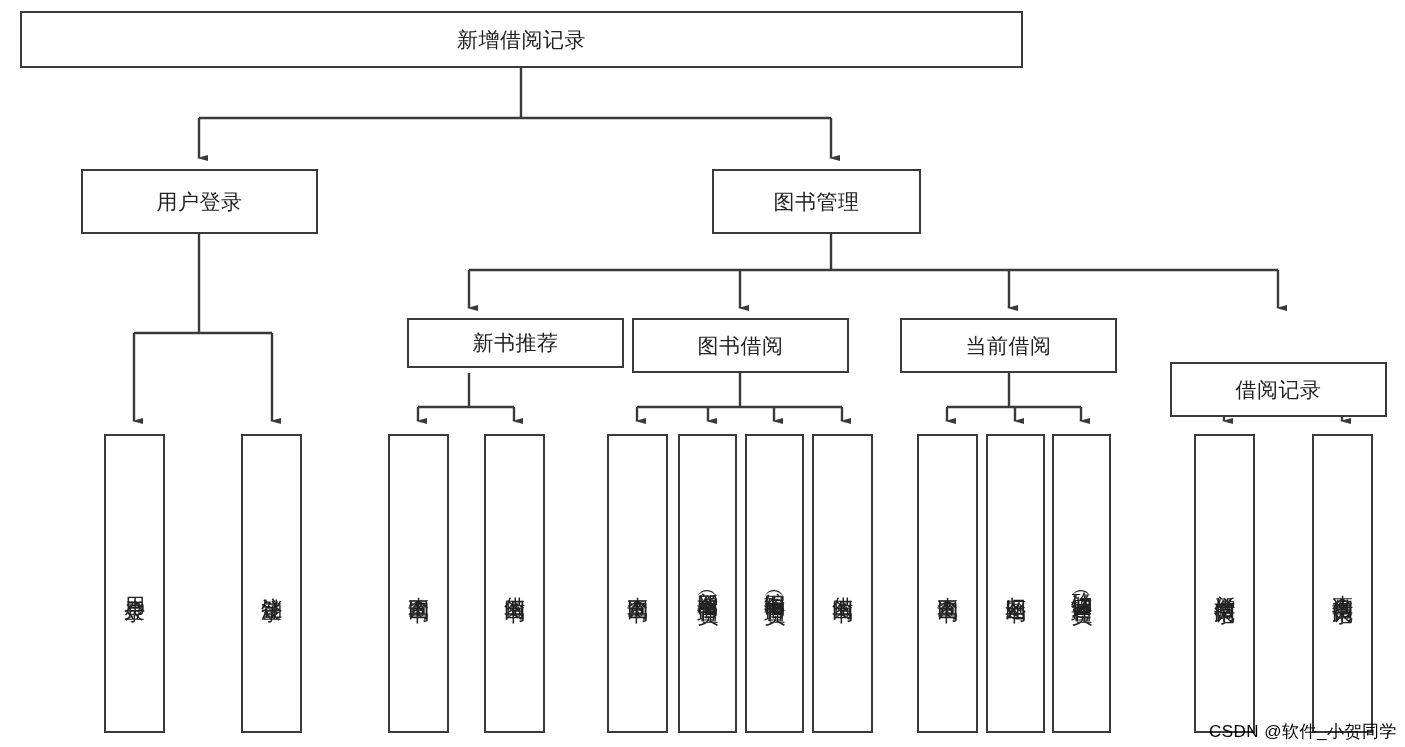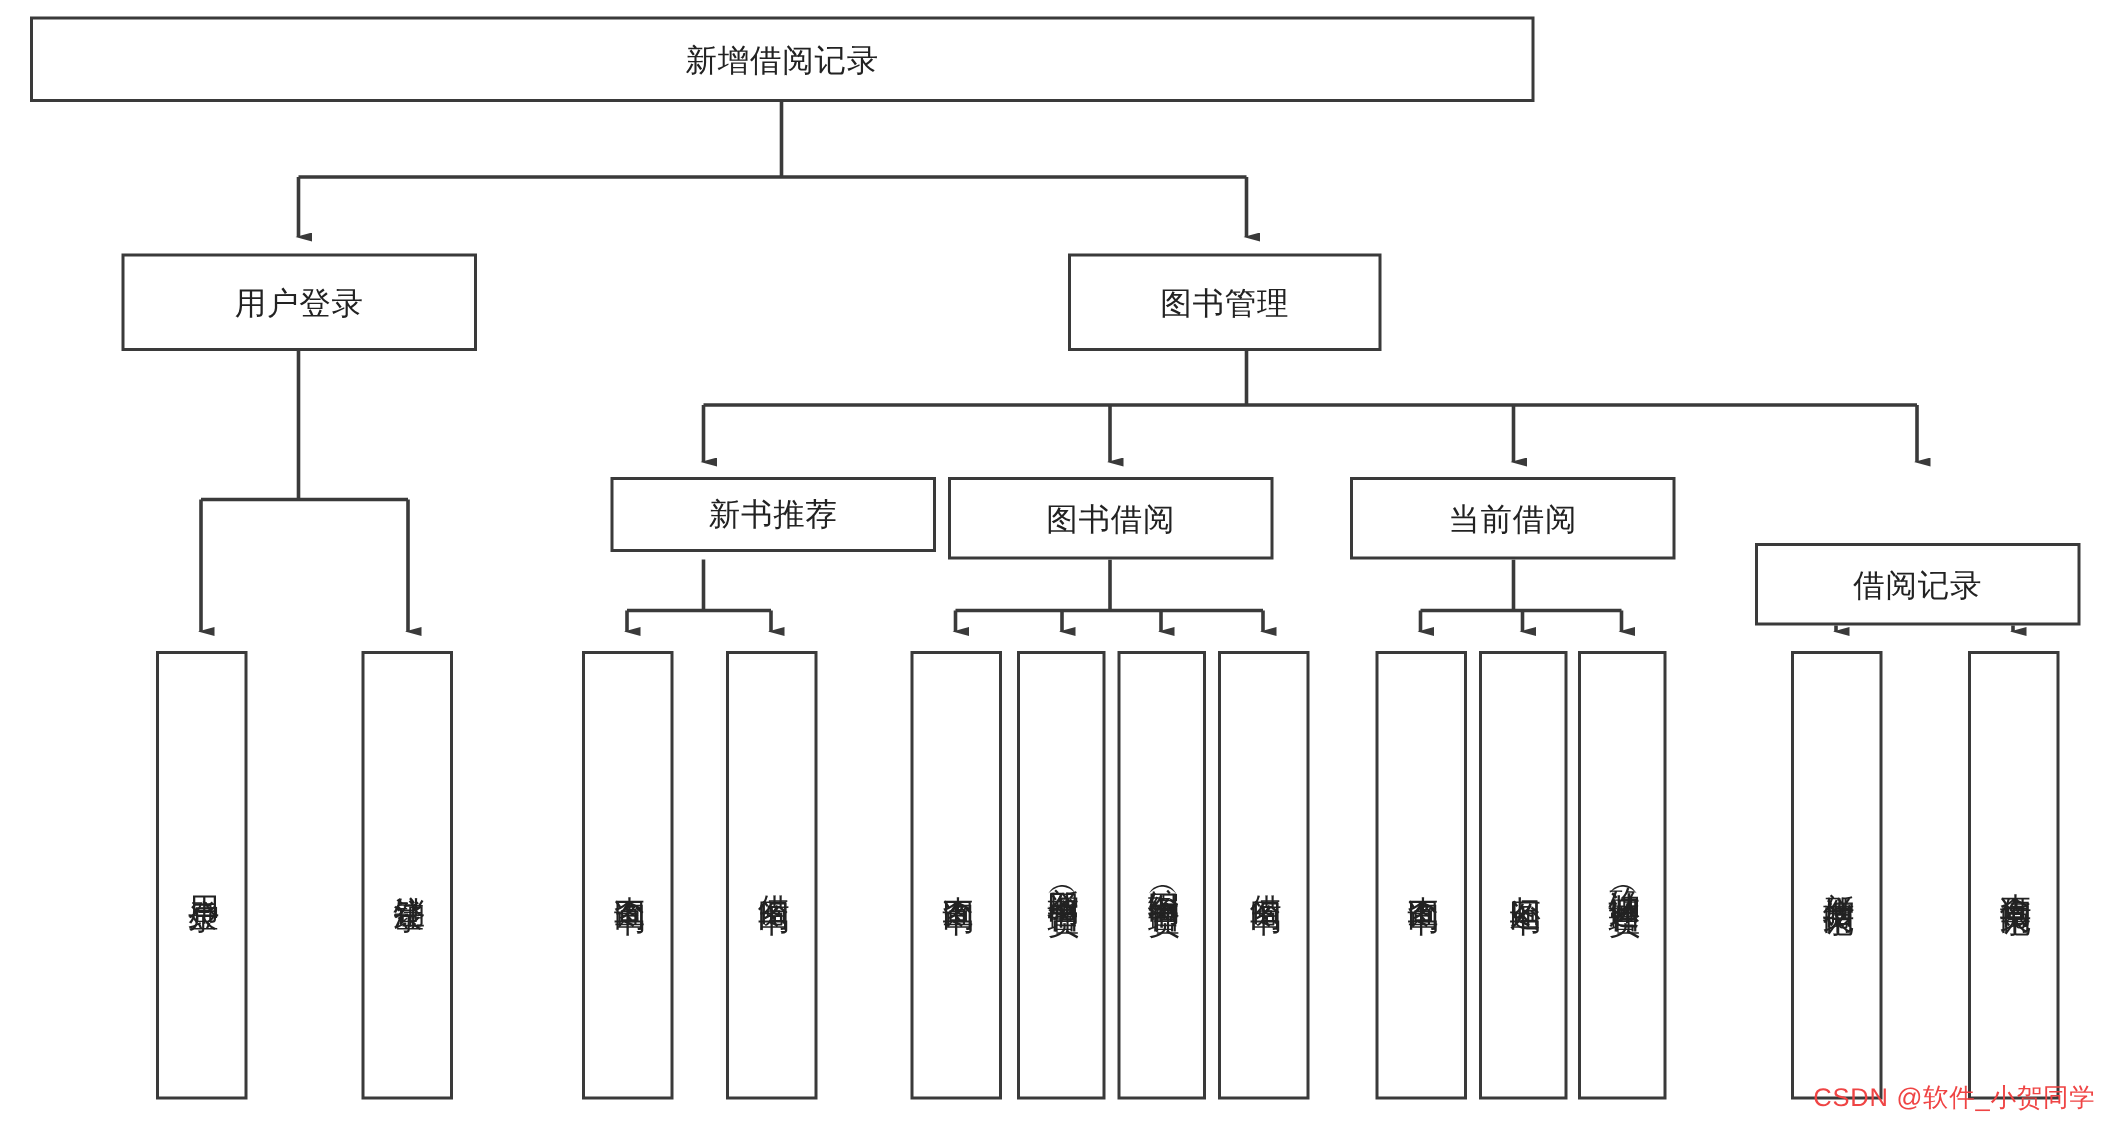--- a/index.html
+++ b/index.html
@@ -59,21 +59,21 @@
     writing-mode: vertical-rl;
     text-orientation: upright;
     display: block;
     text-align: center;
   }
   #watermark {
     position: absolute;
     right: 8px;
     bottom: 4px;
     font-size: 17px;
-    color: #ef4444;
+    color: #000000;
     letter-spacing: 0.5px;
     z-index: 5;
     white-space: nowrap;
   }
 </style>
 </head>
 <body>
 
 <div id="canvas">
 

